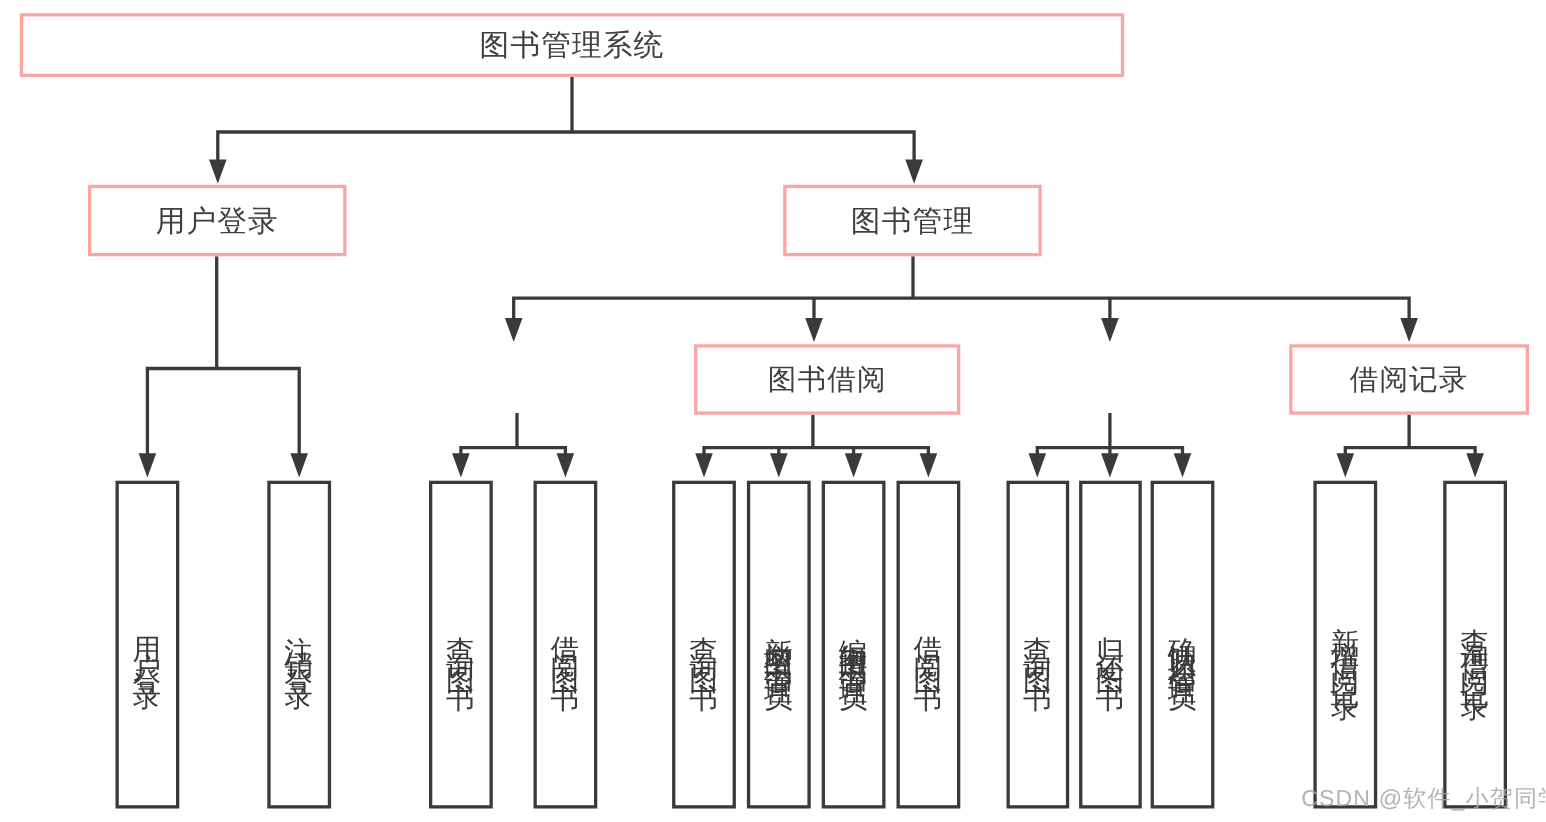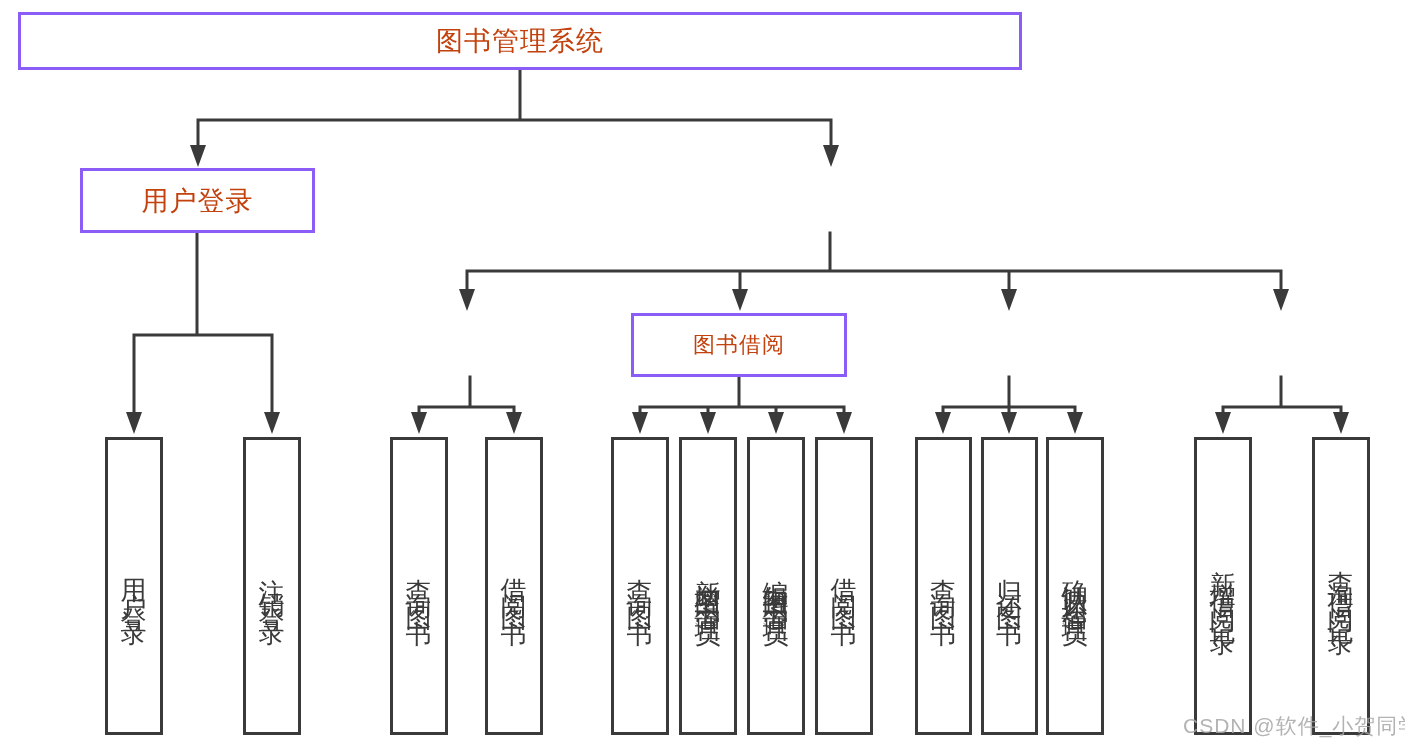--- a/index.html
+++ b/index.html
@@ -14,25 +14,25 @@
   svg.connectors {
     position: absolute;
     left: 0; top: 0;
     width: 1405px; height: 747px;
     z-index: 0;
   }
   .hbox {
     position: absolute;
     box-sizing: border-box;
     background: #ffffff;
-    border: 3px solid #8b5cf6;
+    border: 3px solid #fca5a5;
     display: flex;
     align-items: center;
     justify-content: center;
-    color: #c2410c;
+    color: #404040;
     font-size: 27px;
     letter-spacing: 1px;
     z-index: 1;
   }
   .vbox {
     position: absolute;
     box-sizing: border-box;
     background: #ffffff;
     border: 3px solid #3a3a3a;
     display: flex;
@@ -90,23 +90,29 @@
       M1333 412 L1349 412 L1341 434 Z"></path>
   </svg>
 
   <div class="hbox" style="left:18px;top:12px;width:1004px;height:58px">
     <span>图书管理系统</span>
   </div>
 
   <div class="hbox" style="left:80px;top:168px;width:235px;height:65px">
     <span>用户登录</span>
   </div>
+  <div class="hbox" style="left:712px;top:168px;width:235px;height:65px">
+    <span>图书管理</span>
+  </div>
 
-  <div class="hbox" style="left:631px;top:313px;width:216px;height:64px;font-size:22px">
+  <div class="hbox" style="left:631px;top:313px;width:242px;height:64px;font-size:26px">
     <span>图书借阅</span>
+  </div>
+  <div class="hbox" style="left:1172px;top:313px;width:218px;height:64px;font-size:26px">
+    <span>借阅记录</span>
   </div>
 
   <div class="vbox sp14" style="left:105px;top:437px;width:58px;height:298px">
     <span>用户登录</span>
   </div>
   <div class="vbox sp14" style="left:243px;top:437px;width:58px;height:298px">
     <span>注销登录</span>
   </div>
 
   <div class="vbox sp14" style="left:390px;top:437px;width:58px;height:298px">

